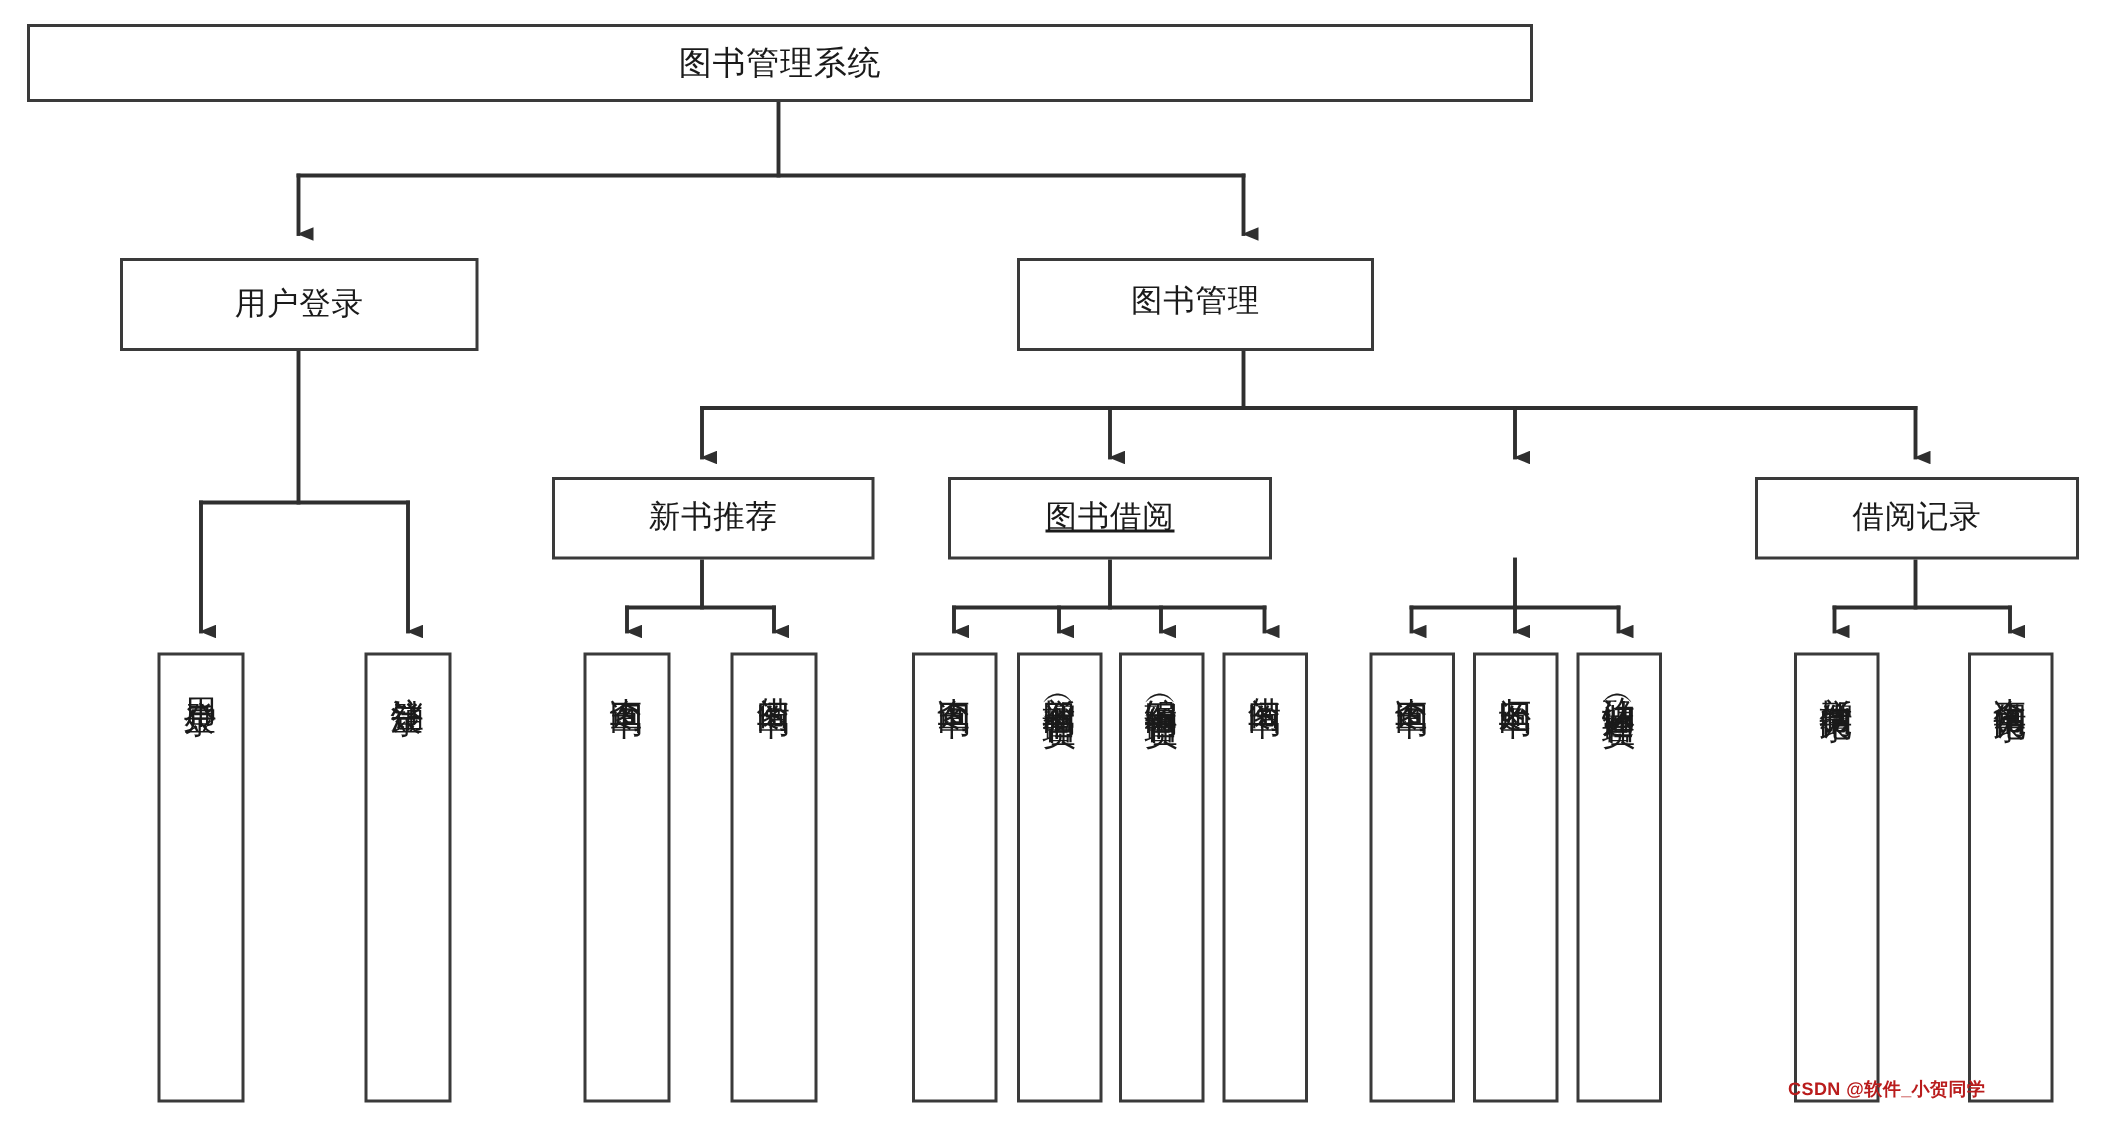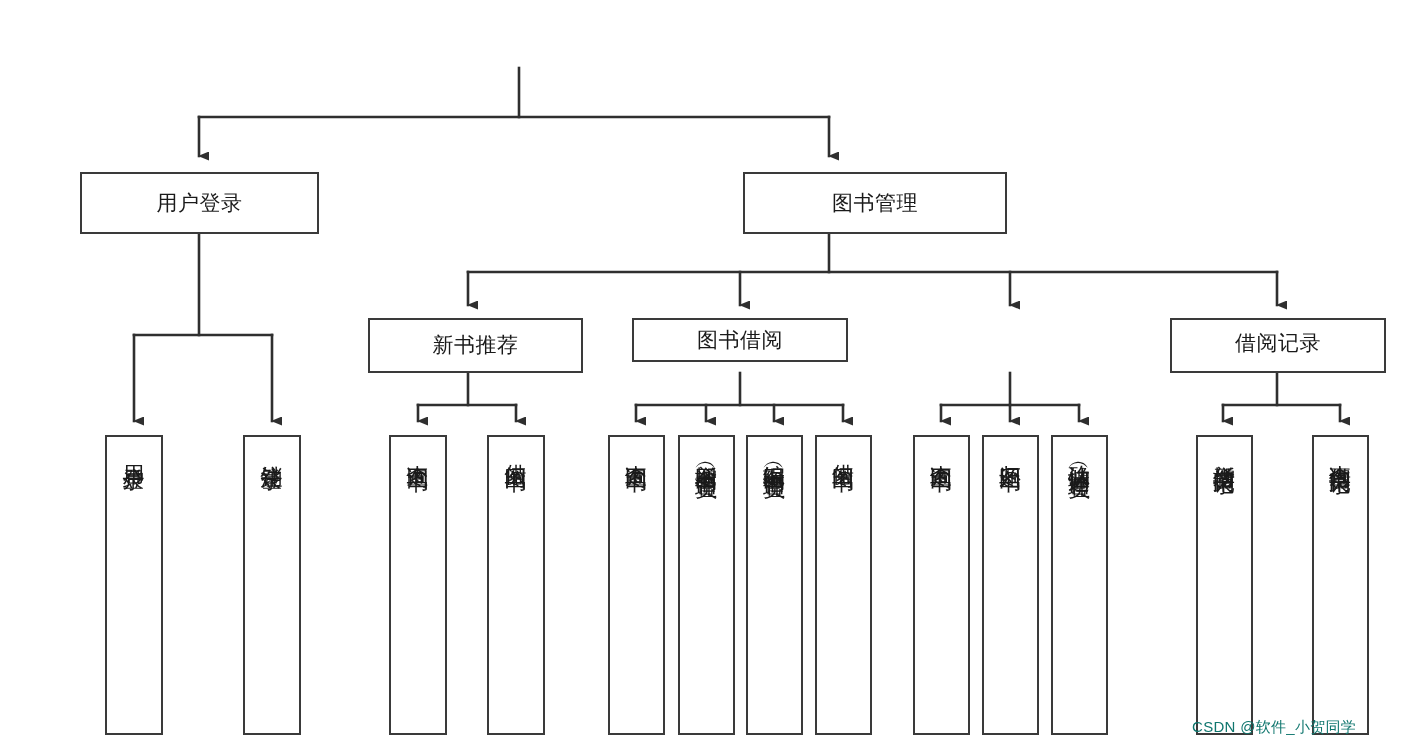--- a/index.html
+++ b/index.html
@@ -52,24 +52,25 @@
   .node.vert .label {
     writing-mode: vertical-rl;
     text-orientation: upright;
     font-size: 22px;
     letter-spacing: 2px;
     line-height: 1.05;
   }
   .node.root .label { font-size: 22px; }
   .watermark {
     position: absolute;
-    font-size: 15px;
-    color: #0f766e;
+    font-size: 12px;
+    color: #b91c1c;
     white-space: nowrap;
     letter-spacing: 0.3px;
+    font-weight: bold;
   }
 </style>
 </head>
 <body>
 
 <div id="canvas">
 
   <svg class="wires" viewBox="0 0 1405 747" xmlns="http://www.w3.org/2000/svg">
     <defs>
       <marker id="arrow" markerWidth="9" markerHeight="11" refX="4.5" refY="10" orient="auto" markerUnits="userSpaceOnUse">
@@ -115,35 +116,38 @@
       <path d="M1010,405 L1010,421" marker-end="url(#arrow)"></path>
       <path d="M1079,405 L1079,421" marker-end="url(#arrow)"></path>
 
       <path d="M1277,373 L1277,405"></path>
       <path d="M1223,405 L1340,405"></path>
       <path d="M1223,405 L1223,421" marker-end="url(#arrow)"></path>
       <path d="M1340,405 L1340,421" marker-end="url(#arrow)"></path>
     </g>
   </svg>
 
+  <div class="node horiz root" style="left:18px; top:16px; width:1004px; height:52px;">
+    <span class="label">图书管理系统</span>
+  </div>
 
   <div class="node horiz" style="left:80px; top:172px; width:239px; height:62px;">
     <span class="label">用户登录</span>
   </div>
-  <div class="node horiz" style="left:743px; top:172px; width:264px; height:62px;">
+  <div class="node horiz" style="left:678px; top:172px; width:238px; height:62px;font-family:Liberation Mono, monospace;">
     <span class="label">图书管理</span>
   </div>
 
   <div class="node horiz" style="left:368px; top:318px; width:215px; height:55px;">
     <span class="label">新书推荐</span>
   </div>
-  <div class="node horiz" style="left:632px; top:318px; width:216px; height:44px;">
+  <div class="node horiz" style="left:632px; top:318px; width:216px; height:55px;text-decoration:underline;">
     <span class="label">图书借阅</span>
   </div>
-  <div class="node horiz" style="left:1170px; top:318px; width:216px; height:55px;font-family:Liberation Mono, monospace;">
+  <div class="node horiz" style="left:1170px; top:318px; width:216px; height:55px;">
     <span class="label">借阅记录</span>
   </div>
 
   <div class="node vert" style="left:105px; top:435px; width:58px; height:300px;">
     <span class="label">用户登录</span>
   </div>
   <div class="node vert" style="left:243px; top:435px; width:58px; height:300px;">
     <span class="label">注销登录</span>
   </div>
 

